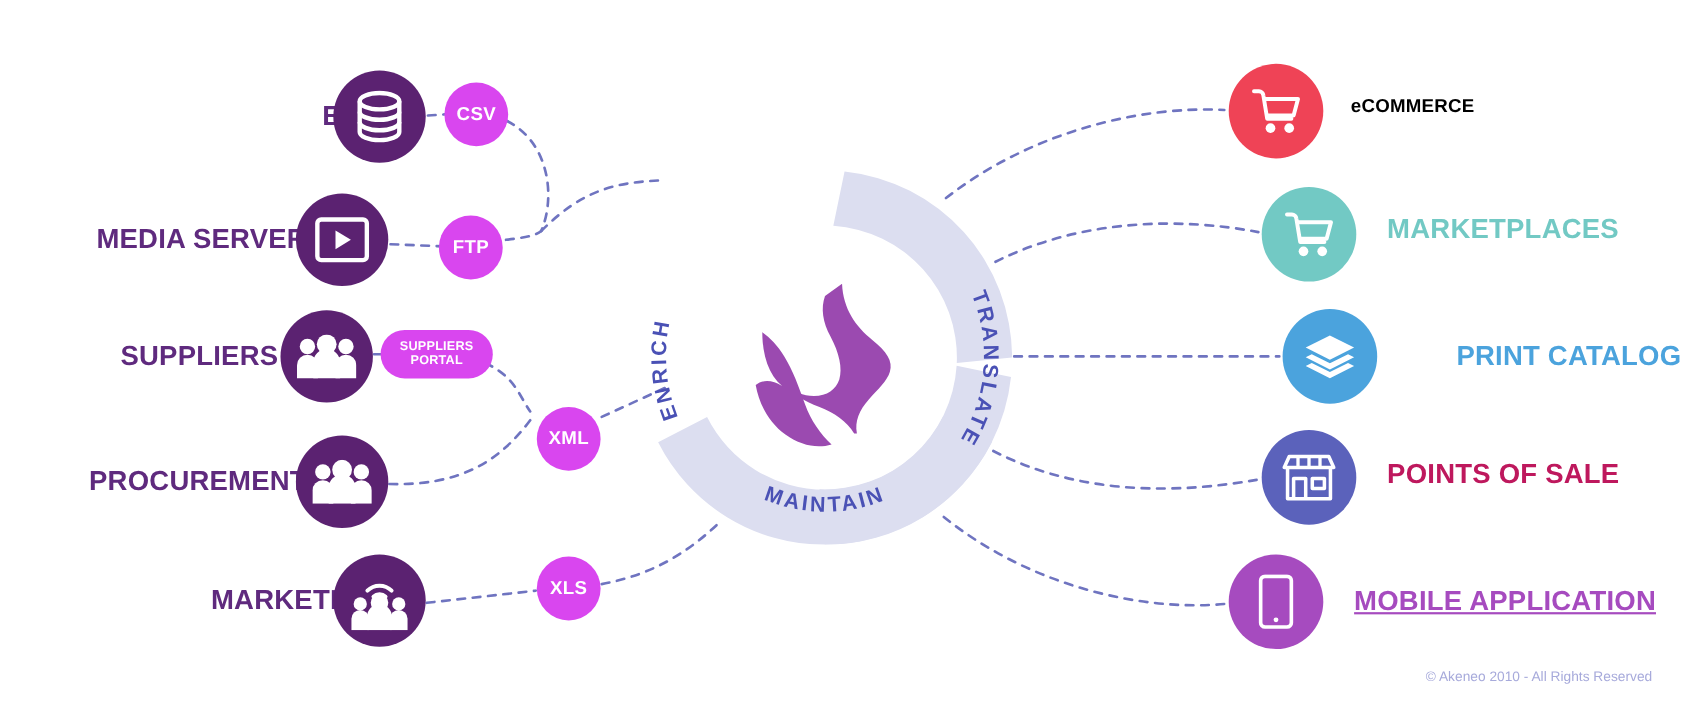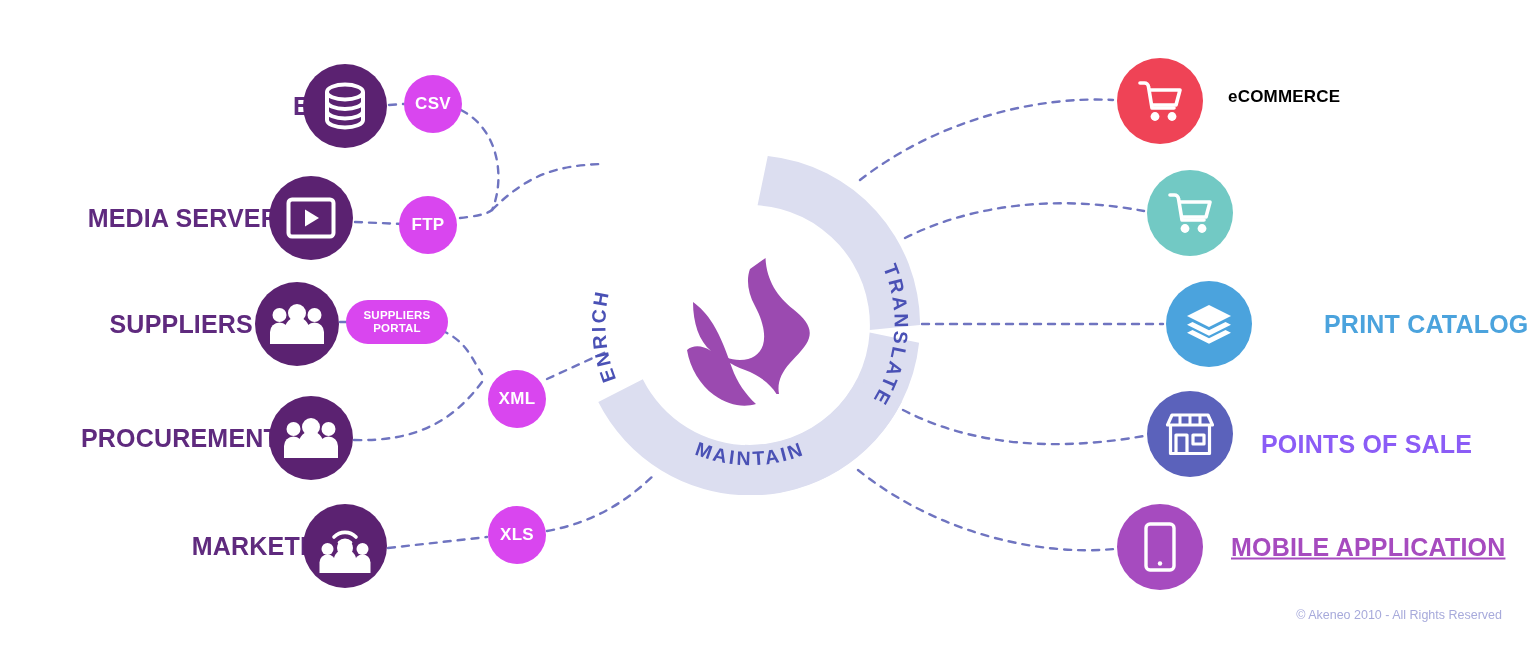--- a/index.html
+++ b/index.html
@@ -272,20 +272,21 @@
   <div class="circ" style="left:1190px;top:213px;width:86px;height:86px;background:#72c9c4;">
     <svg width="48" height="44" viewBox="0 0 48 44">
       <g fill="none" stroke="#fff" stroke-width="3.6" stroke-linecap="round" stroke-linejoin="round">
         <path d="M4 4 h4.5 a4 4 0 0 1 4 3.6 L16 29 h22"></path>
         <path d="M14 11 H44 l-4 15 H16"></path>
       </g>
       <circle cx="19" cy="37.5" r="4.4" fill="#fff"></circle>
       <circle cx="36" cy="37.5" r="4.4" fill="#fff"></circle>
     </svg>
   </div>
+  <div class="dst-label" style="left:1261px;top:209px;font-size:25px;color:#72c9c4;">MARKETPLACES</div>
 
   <div class="circ" style="left:1209px;top:324px;width:86px;height:86px;background:#4ba3dd;">
     <svg width="48" height="42" viewBox="0 0 48 42">
       <g fill="#fff">
         <path d="M24 2 L46 13 L24 24 L2 13 Z"></path>
         <path d="M24 27.2 L7.5 19 L2 21.8 L24 32.8 L46 21.8 L40.5 19 Z"></path>
         <path d="M24 35.2 L7.5 27 L2 29.8 L24 40.8 L46 29.8 L40.5 27 Z"></path>
       </g>
     </svg>
   </div>
@@ -299,21 +300,21 @@
         <path d="M11 41.5 V23 H22 V41.5"></path>
         <rect x="28" y="23" width="11" height="9"></rect>
       </g>
       <g fill="#fff">
         <rect x="13.5" y="4" width="3" height="9"></rect>
         <rect x="23.5" y="4" width="3" height="9"></rect>
         <rect x="33.5" y="4" width="3" height="9"></rect>
       </g>
     </svg>
   </div>
-  <div class="dst-label" style="left:1261px;top:444px;font-size:25px;color:#8b5cf6;">POINTS OF SALE</div>
+  <div class="dst-label" style="left:1261px;top:432px;font-size:25px;color:#be185d;">POINTS OF SALE</div>
 
   <div class="circ" style="left:1160px;top:547px;width:86px;height:86px;background:#a64bbf;">
     <svg width="32" height="50" viewBox="0 0 32 50">
       <rect x="2" y="2" width="28" height="46" rx="4" fill="none" stroke="#fff" stroke-width="3.4"></rect>
       <circle cx="16" cy="41.5" r="2.2" fill="#fff"></circle>
     </svg>
   </div>
   <div class="dst-label" style="left:1231px;top:547px;font-size:25px;color:#a64bbf;text-decoration:underline;">MOBILE APPLICATION</div>
 
   <div id="copyright">© Akeneo 2010 - All Rights Reserved</div>

